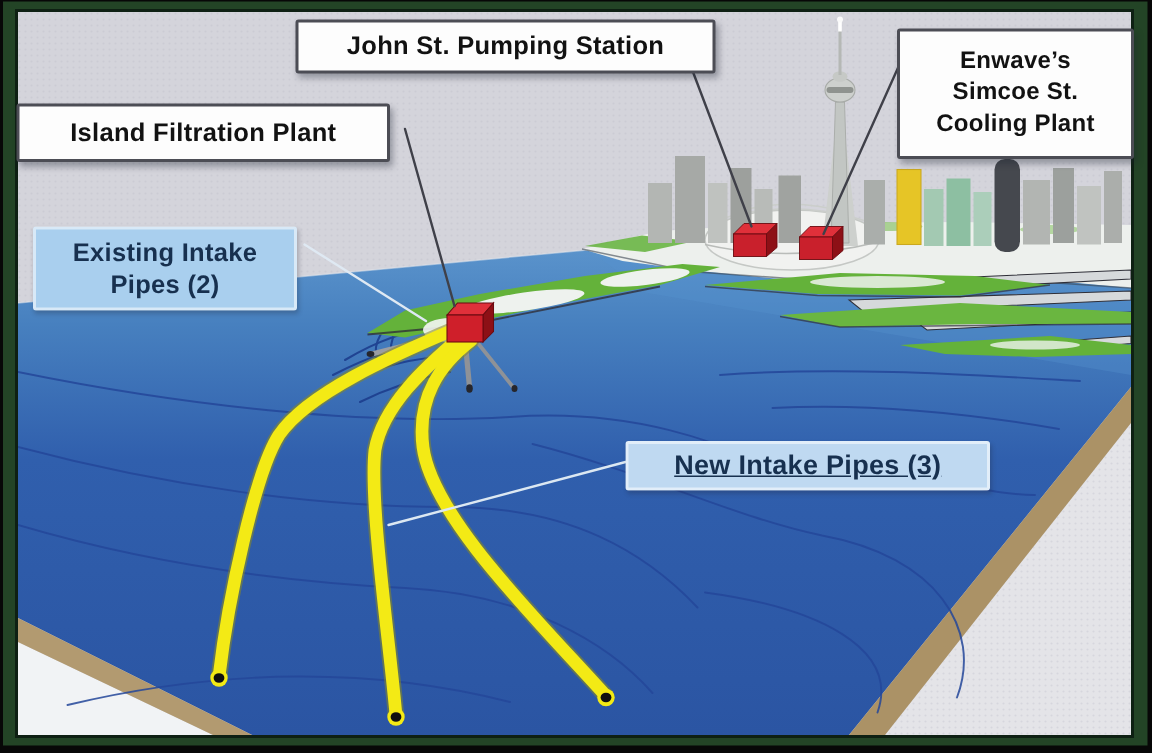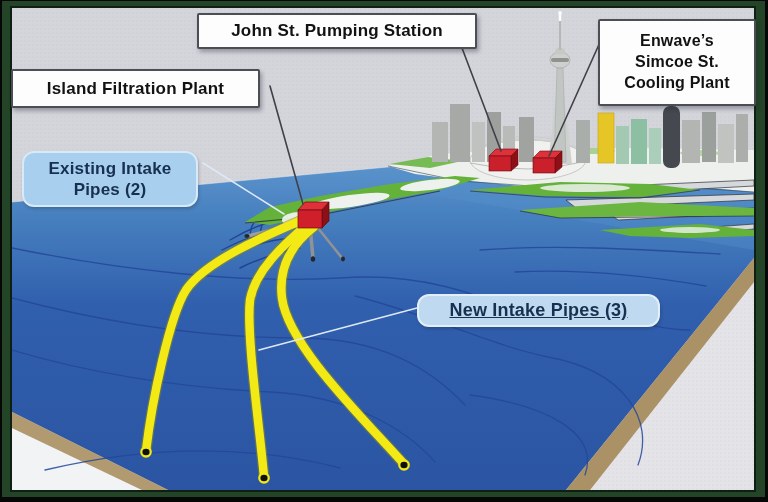--- a/index.html
+++ b/index.html
@@ -12,21 +12,21 @@
     position:absolute; display:flex; align-items:center; justify-content:center;
     text-align:center; white-space:pre-line; font-weight:bold;
     font-family:"Liberation Sans", sans-serif; box-sizing:border-box;
     letter-spacing:.2px;
   }
   .lbl.white {
     background:#fdfdfd; color:#121212; border:2px solid #4c4d55;
     border-radius:2px; box-shadow:2px 3px 4px rgba(30,35,50,.35);
   }
   .lbl.blue {
-    color:#17304f; border:2px solid rgba(255,255,255,.55); border-radius:12px;
+    color:#17304f; border:2px solid rgba(255,255,255,.55); border-radius:2px;
     box-shadow:1px 2px 3px rgba(30,35,50,.25);
   }
   .lbl.john     { left:197px; top:13px;  width:280px; height:36px; font-size:17px; }
   .lbl.island   { left:11px;  top:69px;  width:249px; height:39px; font-size:17px; }
   .lbl.enwave   { left:598px; top:19px;  width:158px; height:87px; font-size:16px; line-height:1.3; }
   .lbl.existing { left:22px;  top:151px; width:176px; height:56px; font-size:17px; line-height:1.25; background:#a9cfee; }
   .lbl.newpipes { left:417px; top:294px; width:243px; height:33px; font-size:18px; background:#bfd9f1;text-decoration:underline; }
 </style>
 </head>
 <body>

